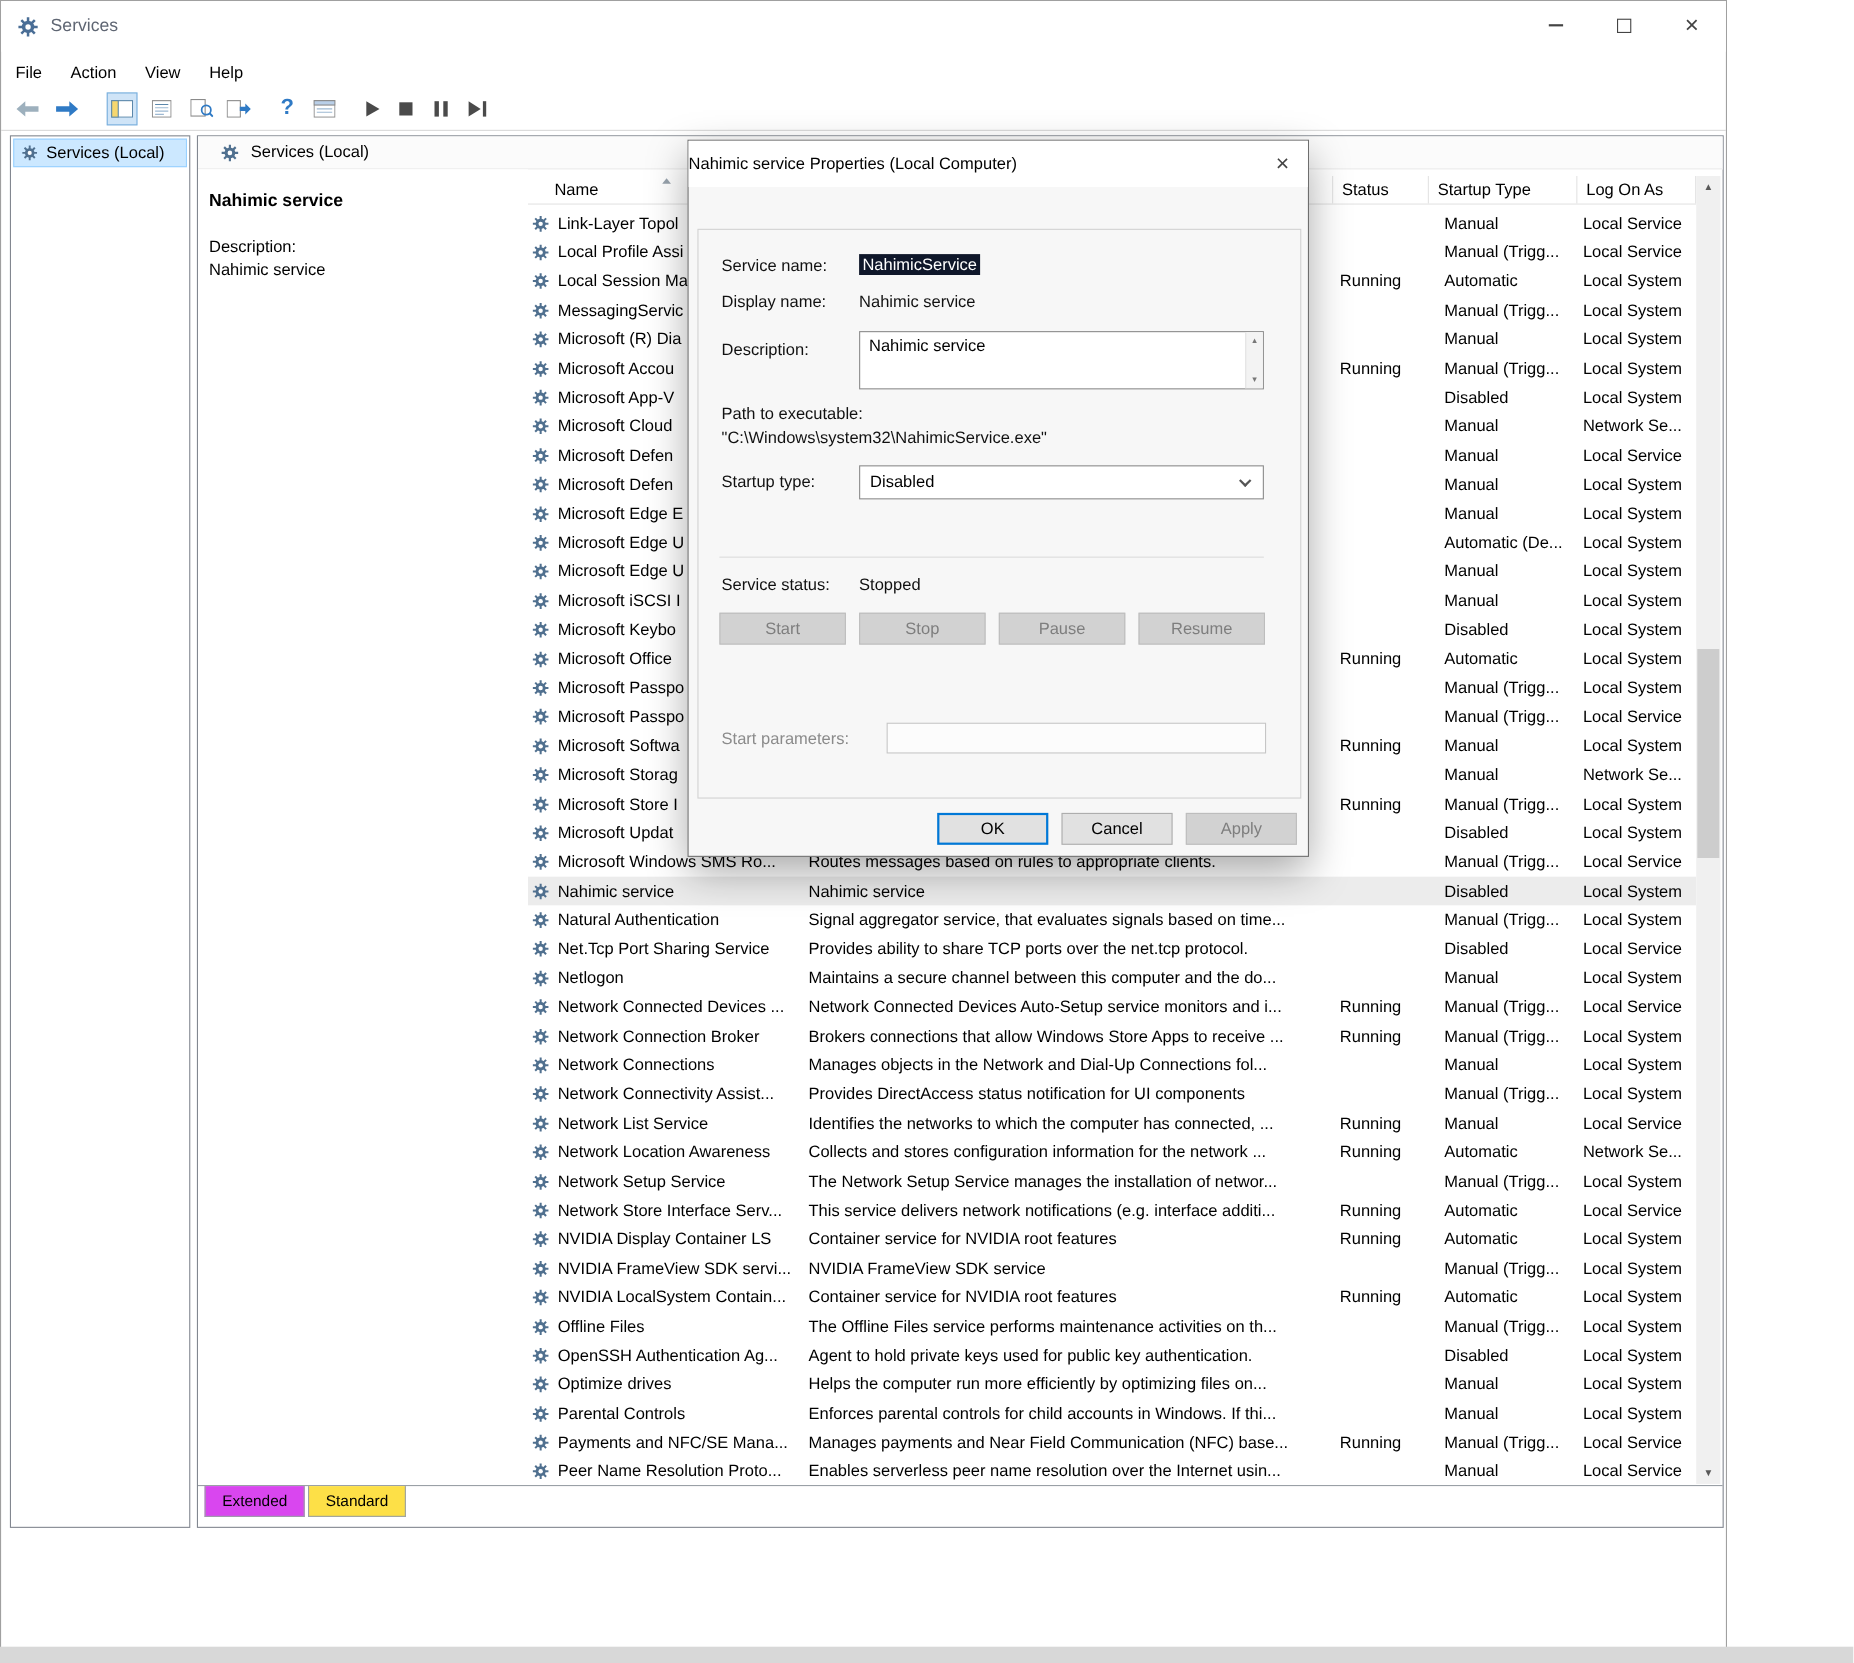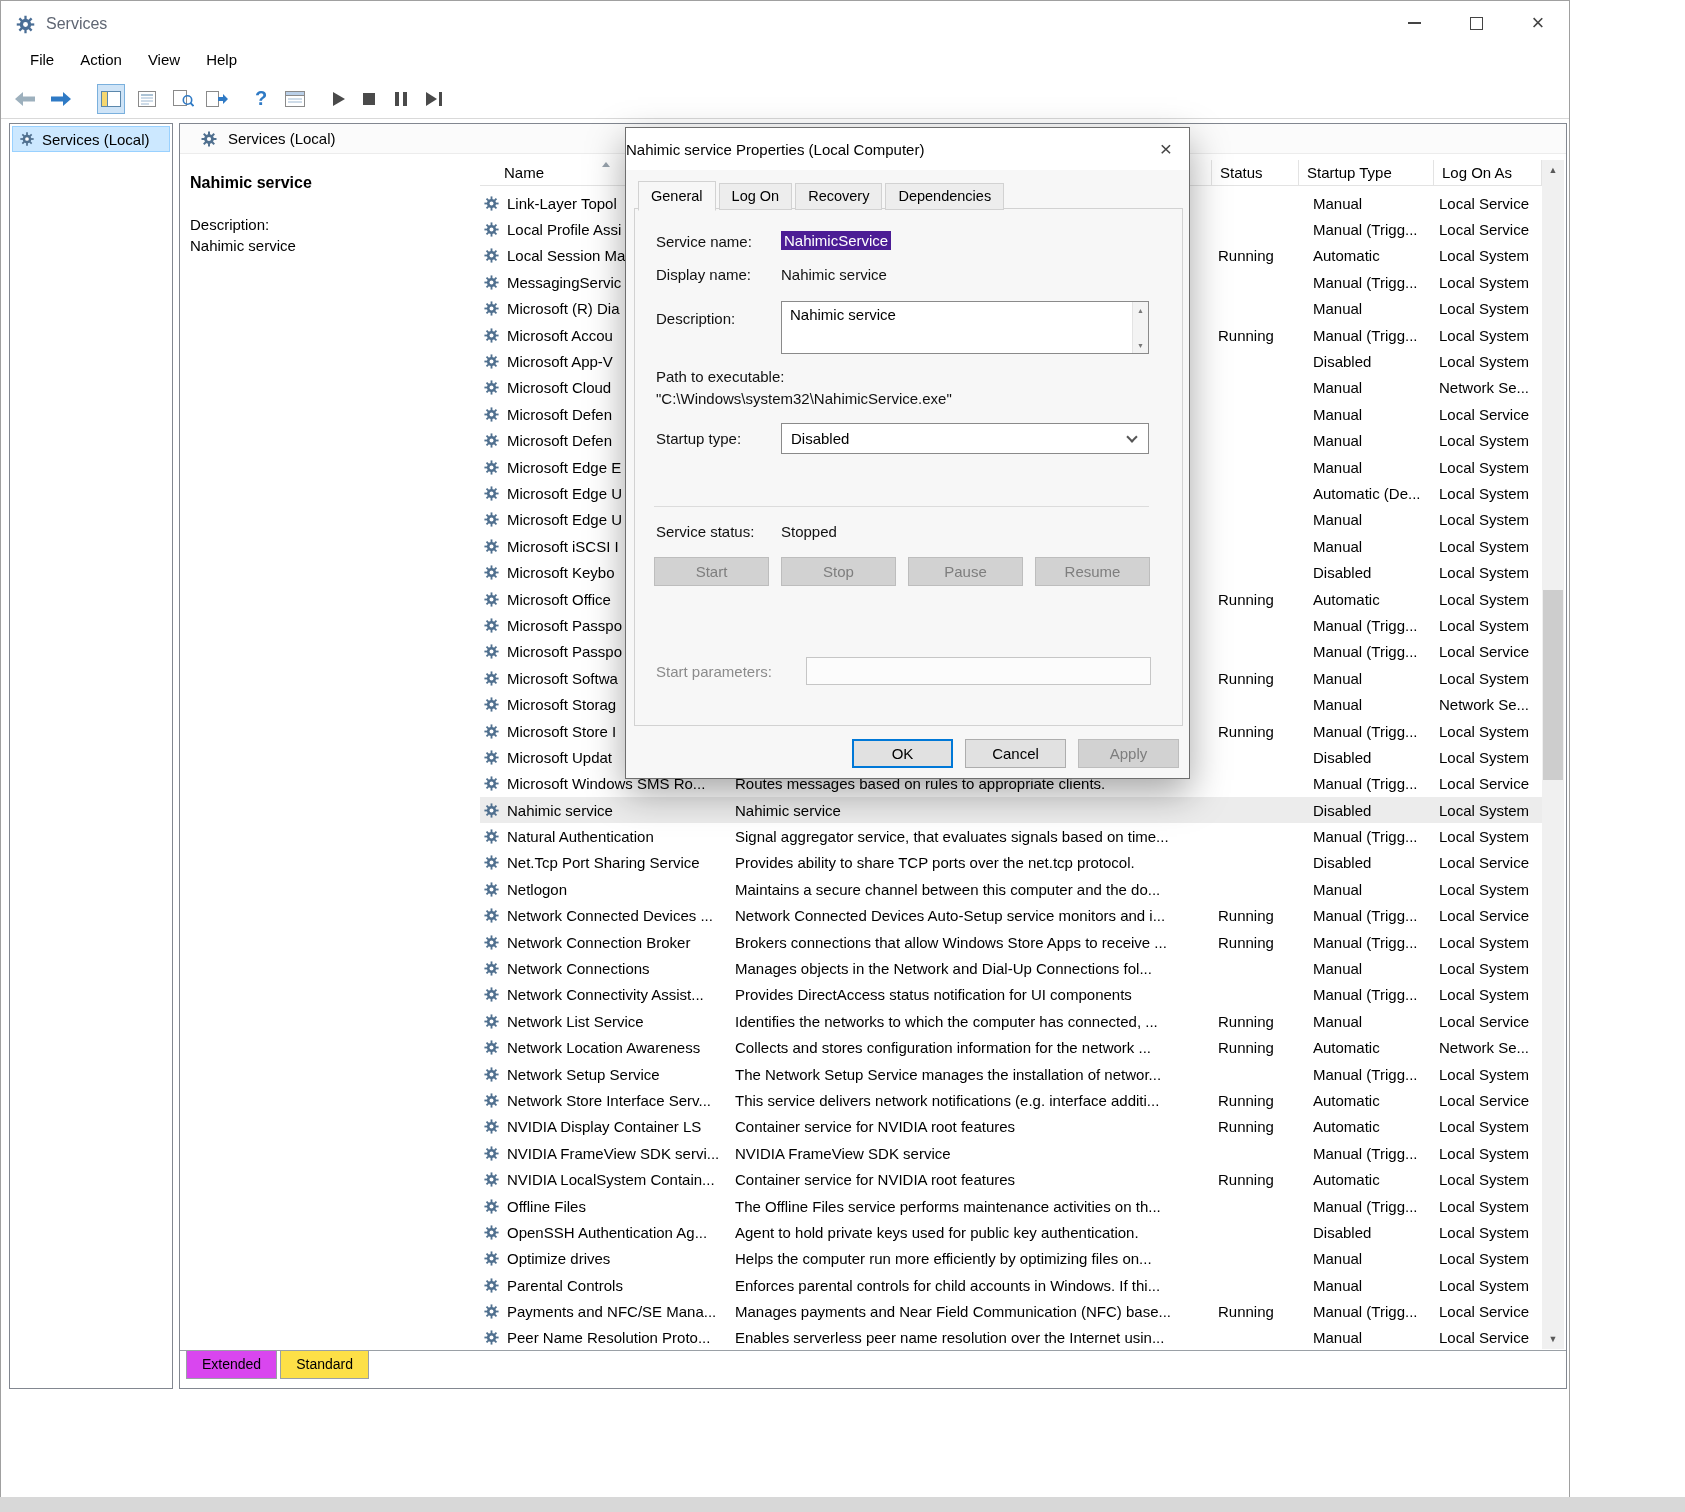--- a/index.html
+++ b/index.html
@@ -15,21 +15,21 @@
               background:#fff; display:flex; align-items:center; padding-left:14px; }
   .titlebar .app-gear { width:21px; height:21px; color:#4a6e96; }
   .titlebar .title { margin-left:10px; font-size:16px; color:#5f6673; }
   .win-controls { position:absolute; right:0; top:0; display:flex; }
   .win-btn { width:62px; height:44px; display:flex; align-items:center; justify-content:center; }
   .g-min { width:13px; height:2px; background:#444; }
   .g-max { width:13px; height:13px; border:1px solid #444; }
   .g-close { font-size:22px; color:#444; line-height:1; }
 
   .menubar { position:absolute; left:0; top:46px; width:100%; height:32px;
-             display:flex; align-items:flex-start; padding-left:16px; font-size:15px; }
+             display:flex; align-items:flex-end; padding-left:0; font-size:15px; }
   .menu-item { padding:4px 13px; }
 
   .toolbar { position:absolute; left:0; top:78px; width:100%; height:40px;
              display:flex; align-items:center; padding-left:8px;
              border-bottom:1px solid #d9d9d9; }
   .tbtn { height:30px; min-width:28px; display:flex; align-items:center; justify-content:center;
           background:none; border:1px solid transparent; padding:0 3px; }
   .tbtn.pressed { background:#cfe4f7; border:1px solid #7ab0dd; }
   .help-q { font-size:20px; font-weight:bold; color:#2f7ac5; }
   .glyph-play { width:0; height:0; border-left:12px solid #4a4a4a;
@@ -115,21 +115,21 @@
                font-size:21px; color:#444; }
   .dlg-tabs { position:absolute; left:12px; top:53px; display:flex; align-items:flex-end; z-index:2; }
   .dtab { padding:4px 12px; font-size:14.5px; height:27px; background:#ededed;
           border:1px solid #d2d2d2; margin-right:3px; }
   .dtab.active { background:#f7f7f7; height:30px; padding-top:6px;
                  border-bottom:1px solid #f7f7f7; margin-bottom:-1px; }
   .dlg-page { position:absolute; left:8px; top:80px; width:549px; height:518px;
               border:1px solid #d2d2d2; background:#f7f7f7; }
 
   .f-label { position:absolute; color:#111; }
-  .sel-text { position:absolute; background:#4c1d95; color:#fff; padding:1px 3px; }
+  .sel-text { position:absolute; background:#0f172a; color:#fff; padding:1px 3px; }
   .plain-val { position:absolute; color:#111; }
 
   .desc-box { position:absolute; left:155px; top:173px; width:368px; height:53px;
               background:#fff; border:1px solid #8a8a8a; }
   .desc-box .txt { padding:4px 8px; }
   .mini-scroll { position:absolute; right:0; top:0; bottom:0; width:16px;
                  background:#f3f3f3; border-left:1px solid #e3e3e3; }
   .mini-arrow { position:absolute; left:0; width:15px; height:14px; display:flex;
                 align-items:center; justify-content:center; font-size:7px; color:#777; }
   .ma-up { top:1px; } .ma-down { bottom:1px; }
@@ -856,26 +856,20 @@
 <div class="bottom-strip"></div>
 
 <div class="dlg">
   <div class="dlg-titlebar">
     <span>Nahimic service Properties (Local Computer)</span>
   </div>
   <div class="dlg-close">
     <span>×</span>
   </div>
 
-  <div class="dlg-tabs">
-    <span class="dtab active">General</span>
-    <span class="dtab">Log On</span>
-    <span class="dtab">Recovery</span>
-    <span class="dtab">Dependencies</span>
-  </div>
   <div class="dlg-page"></div>
 
   <span class="f-label" style="left:30px; top:105px">Service name:</span>
   <span class="sel-text" style="left:155px; top:103px">NahimicService</span>
 
   <span class="f-label" style="left:30px; top:138px">Display name:</span>
   <span class="plain-val" style="left:155px; top:138px">Nahimic service</span>
 
   <span class="f-label" style="left:30px; top:182px">Description:</span>
   <div class="desc-box">

